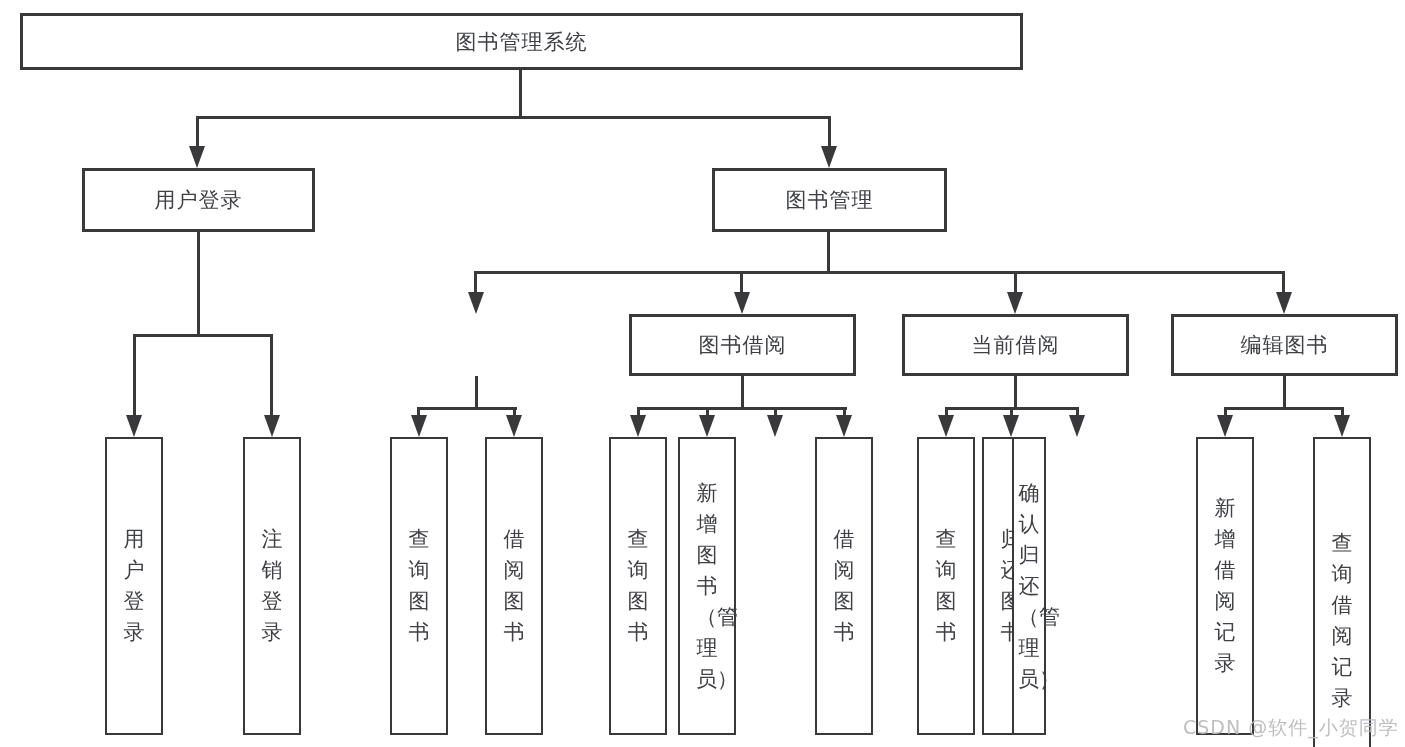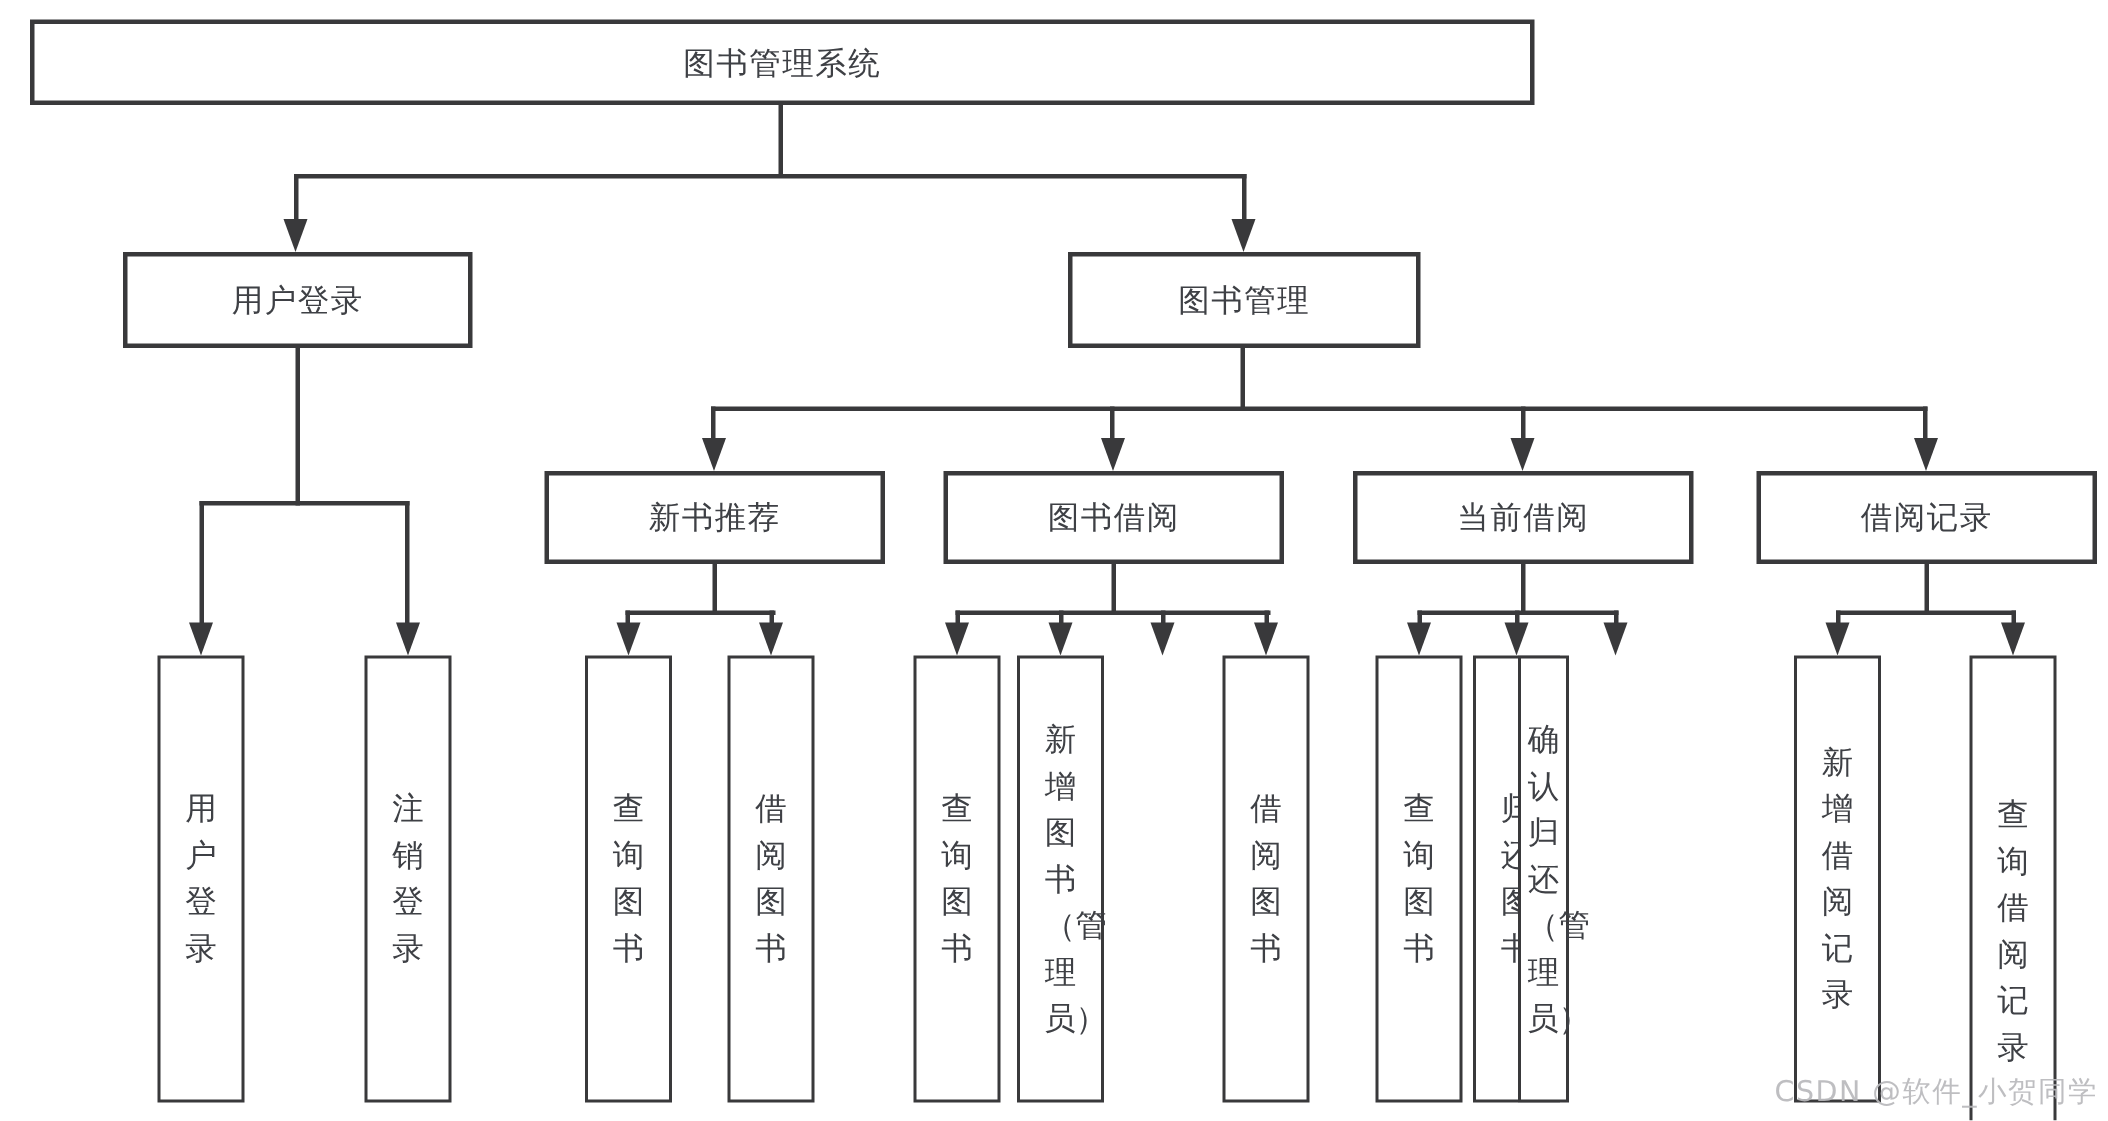--- a/index.html
+++ b/index.html
@@ -89,31 +89,28 @@
   <div class="hline" style="left:474px; top:271px; width:811px"></div>
   <div class="vline" style="left:474px; top:271px; height:24px"></div>
   <div class="arrow-down" style="left:468px; top:292px"></div>
   <div class="vline" style="left:740px; top:271px; height:24px"></div>
   <div class="arrow-down" style="left:734px; top:292px"></div>
   <div class="vline" style="left:1014px; top:271px; height:24px"></div>
   <div class="arrow-down" style="left:1007px; top:292px"></div>
   <div class="vline" style="left:1282px; top:271px; height:24px"></div>
   <div class="arrow-down" style="left:1276px; top:292px"></div>
 
-  <div class="node" style="left:363px; top:314px; width:227px; height:62px">
-    <span>新书推荐</span>
-  </div>
   <div class="node" style="left:629px; top:314px; width:227px; height:62px">
     <span>图书借阅</span>
   </div>
   <div class="node" style="left:902px; top:314px; width:227px; height:62px">
     <span>当前借阅</span>
   </div>
   <div class="node" style="left:1171px; top:314px; width:227px; height:62px">
-    <span>借阅记录</span>
+    <span>编辑图书</span>
   </div>
 
   <div class="vline" style="left:475px; top:376px; height:34px"></div>
   <div class="hline" style="left:417px; top:407px; width:100px"></div>
   <div class="vline" style="left:417px; top:407px; height:12px"></div>
   <div class="arrow-down" style="left:411px; top:415px"></div>
   <div class="vline" style="left:513px; top:407px; height:12px"></div>
   <div class="arrow-down" style="left:506px; top:415px"></div>
 
   <div class="vline" style="left:741px; top:376px; height:34px"></div>

